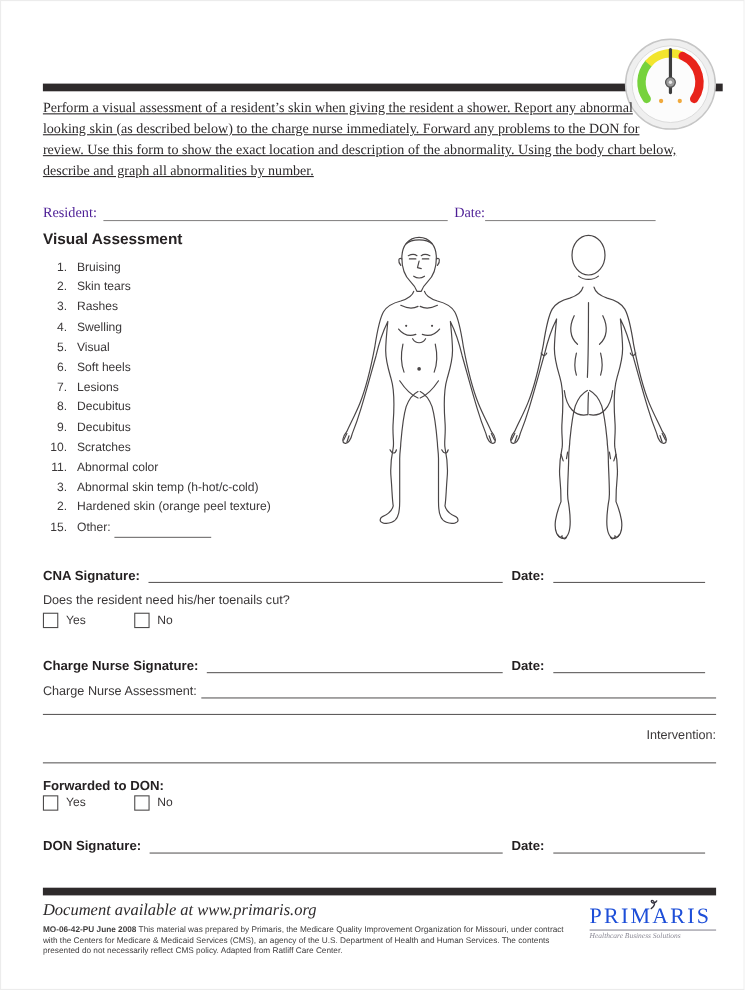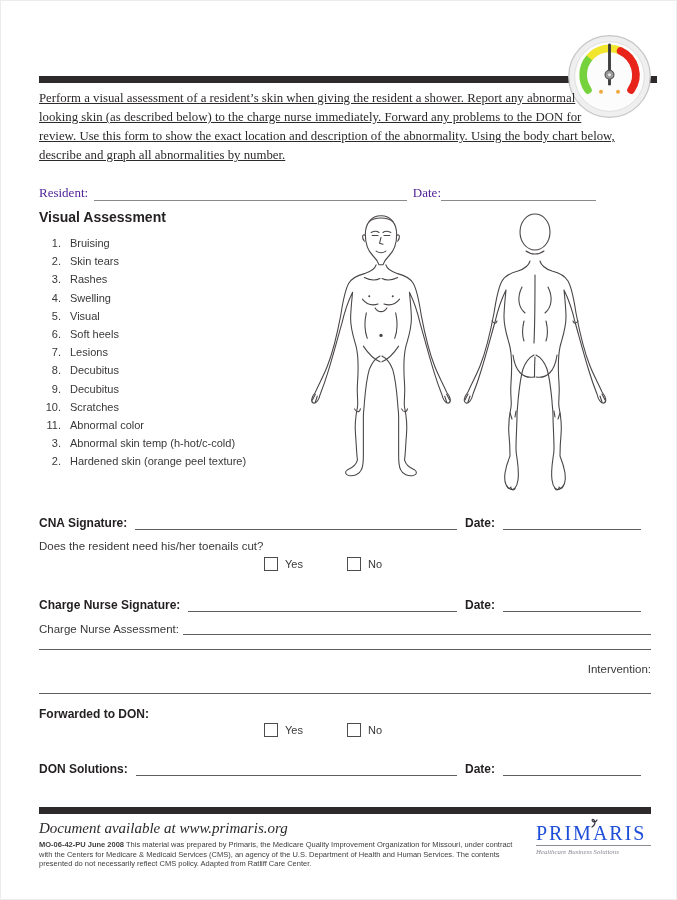--- a/index.html
+++ b/index.html
@@ -27,21 +27,21 @@
   .figure{position:absolute;}
   .figure svg{display:block;}
 
   .sigrow{display:flex;align-items:flex-end;font-size:12px;margin-right:10px;}
   .sigrow .lbl{font-weight:bold;white-space:nowrap;}
   .sigrow .line{flex:1;border-bottom:1px solid #5f5d5d;height:14px;margin:0 8px;}
   .sigrow .datelbl{font-weight:bold;white-space:nowrap;}
   .sigrow .dateline{width:138px;border-bottom:1px solid #5f5d5d;height:14px;margin-left:8px;}
 
   .question{font-size:11.5px;color:#3a3738;}
-  .cbrow{display:flex;align-items:center;font-size:11px;color:#3a3738;justify-content:center;}
+  .cbrow{display:flex;align-items:center;font-size:11px;color:#3a3738;}
   .cb{width:14px;height:14px;border:1.5px solid #4d4b4b;background:#fff;margin-right:7px;box-sizing:border-box;}
   .cbgroup{display:flex;align-items:center;margin-right:44px;}
 
   .fieldrow{display:flex;align-items:flex-end;font-size:11.5px;color:#3a3738;}
   .fieldrow .line{flex:1;border-bottom:1px solid #5f5d5d;height:13px;margin-left:4px;}
   .bareline{border-bottom:1px solid #5f5d5d;height:13px;}
 
   .boldhead{font-size:12px;font-weight:bold;color:#262223;}
 
   .footer-bar{height:7px;background:#2e2a2b;}
@@ -133,20 +133,25 @@
           <span class="num">11.</span>
           <span>Abnormal color</span>
         </li>
       <li>
           <span class="num">3.</span>
           <span>Abnormal skin temp (h-hot/c-cold)</span>
         </li>
       <li>
           <span class="num">2.</span>
           <span>Hardened skin (orange peel texture)</span>
+        </li>
+      <li>
+          <span class="num">15.</span>
+          <span>Other:</span>
+          <span class="other-blank"></span>
         </li>
     </ol>
 
     <div class="figure" style="left:268px;top:206px;">
       <svg width="148" height="294" viewBox="0 0 150 300" fill="none" stroke="#4a4647" stroke-width="1.1" stroke-linecap="round" stroke-linejoin="round">
         <path d="M75,9 C85,9 91,17 91,28 C91,37 88,45 83,50 C80,53 78,56 77,59 L73,59 C72,56 70,53 67,50 C62,45 59,37 59,28 C59,17 65,9 75,9 Z"></path>
         <path d="M63,15 C68,10 82,10 87,15"></path>
         <path d="M59,29 C56,27 55,31 58,35 M91,29 C94,27 95,31 92,35"></path>
         <path d="M66,29 L72,29 M78,29 L84,29"></path>
         <path d="M65,26 C68,24.5 71,24.5 73,26 M77,26 C79,24.5 82,24.5 85,26"></path>
@@ -227,21 +232,21 @@
         <span class="cb"></span>
         <span>Yes</span>
       </span>
       <span class="cbgroup">
         <span class="cb"></span>
         <span>No</span>
       </span>
     </div>
 
     <div class="abs sigrow" style="top:760px;">
-      <span class="lbl">DON Solutions:</span>
+      <span class="lbl">DON Signature:</span>
       <span class="line"></span>
       <span class="datelbl">Date:</span>
       <span class="dateline"></span>
     </div>
 
     <div class="abs" style="top:806px;">
       <div class="footer-bar"></div>
       <div class="doc-line" style="margin-top:6px;">Document available at www.primaris.org</div>
       <div class="fineprint" style="margin-top:3px;"><b>MO-06-42-PU June 2008</b><span> This material was prepared by Primaris, the Medicare Quality Improvement Organization for Missouri, under contract with the Centers for Medicare &amp; Medicaid Services (CMS), an agency of the U.S. Department of Health and Human Services. The contents presented do not necessarily reflect CMS policy. Adapted from Ratliff Care Center.</span></div>
       <div class="logo">

